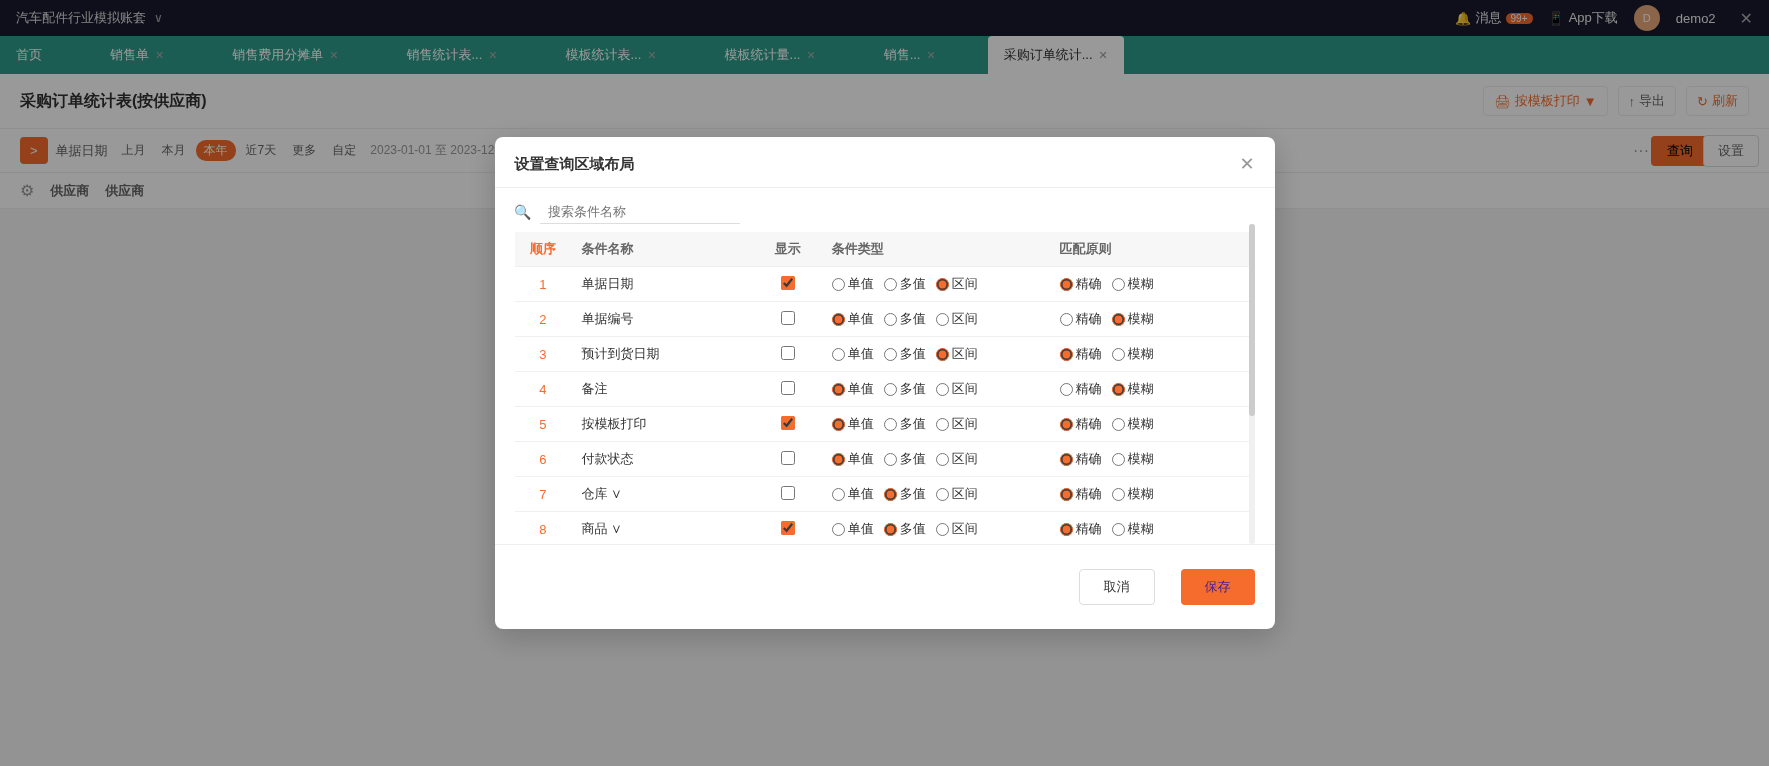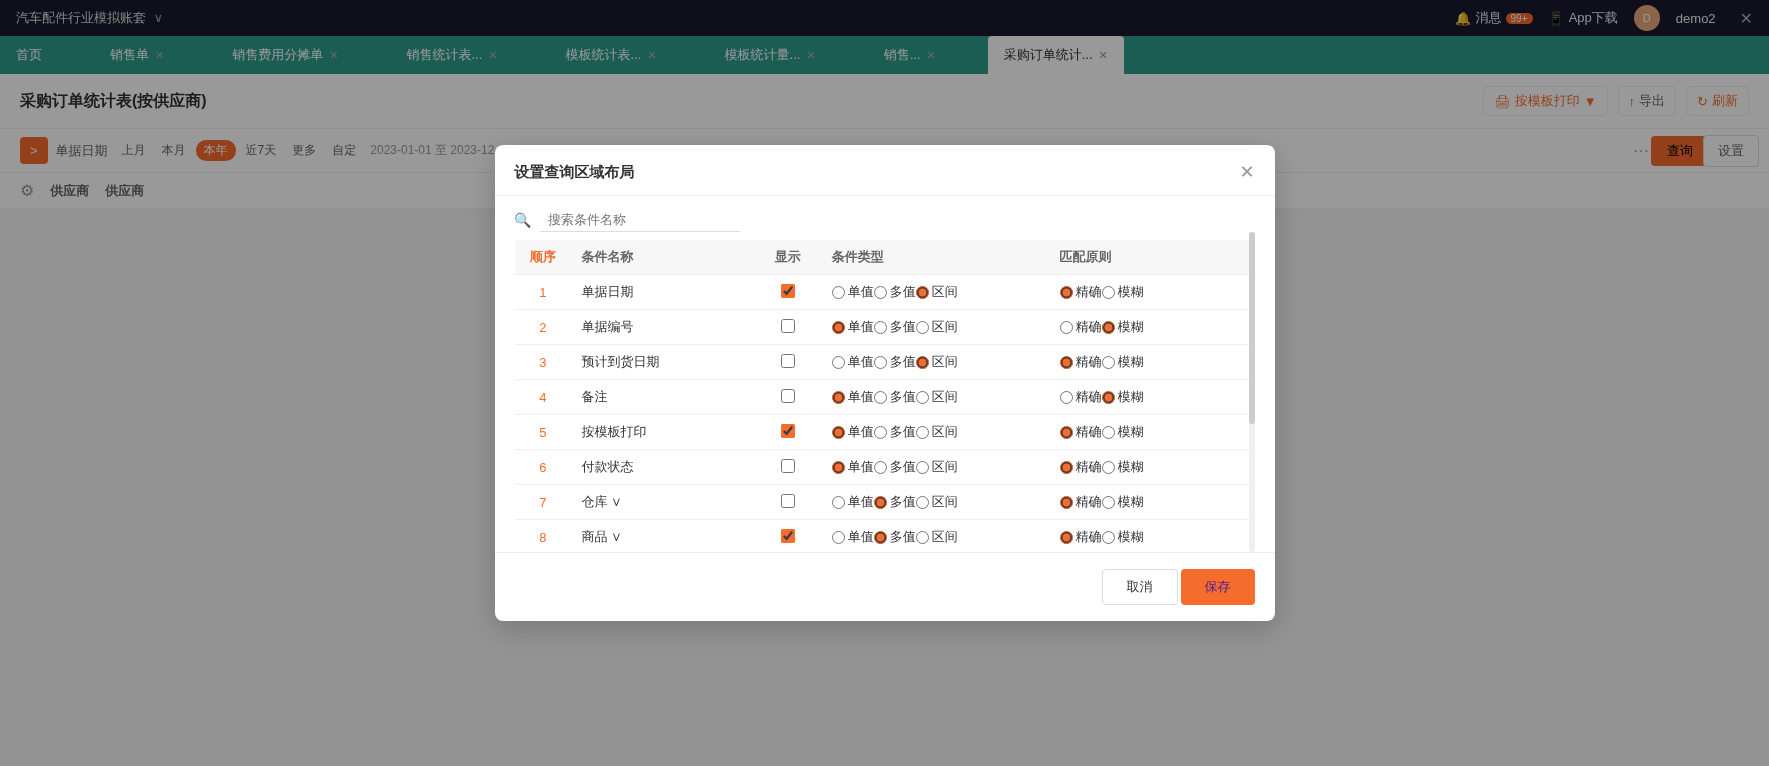--- a/index.html
+++ b/index.html
@@ -214,31 +214,31 @@
 
     
     .table-scroll-area {
       max-height: 320px;
       overflow-y: auto;
       overflow-x: hidden;
       position: relative;
     }
 
     
-    .radio-group { display: flex; align-items: center; gap: 0; }
+    .radio-group { display: flex; align-items: center; gap: 10px; }
     .radio-item { display: flex; align-items: center; gap: 3px; cursor: pointer; }
     .radio-item input[type="radio"] { accent-color: #f56c2d; cursor: pointer; }
     .checkbox-item input[type="checkbox"] { accent-color: #f56c2d; cursor: pointer; width: 14px; height: 14px; }
 
     
     .modal-footer {
       display: flex;
       justify-content: flex-end;
-      gap: 3px;
-      padding: 16px 20px;
+      gap: 26px;
+      padding: 24px 20px;
       border-top: 1px solid #eee;
       margin-top: auto;
     }
     .btn-cancel {
       background: #fff;
       color: #333;
       border: 1px solid #ddd;
       border-radius: 4px;
       padding: 8px 24px;
       cursor: pointer;

